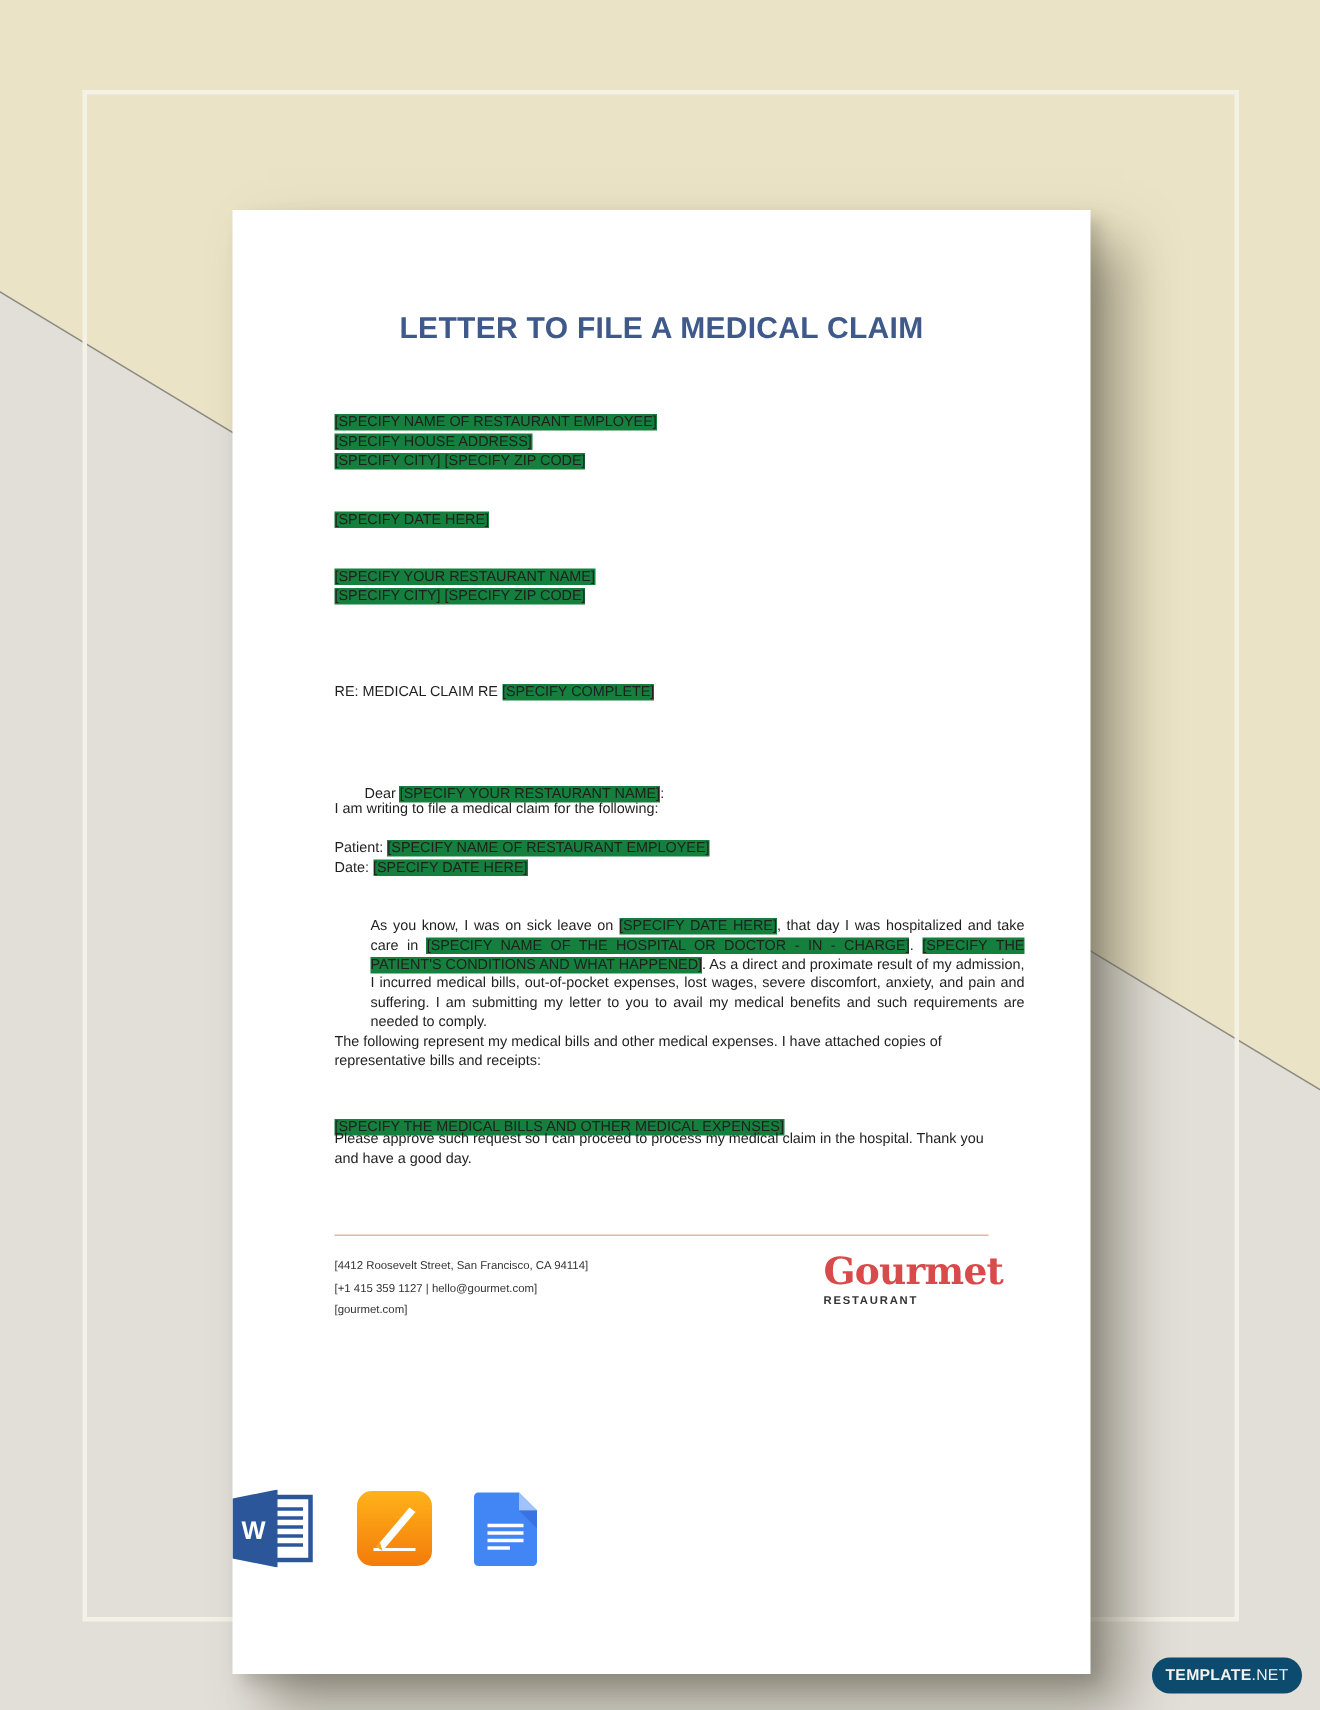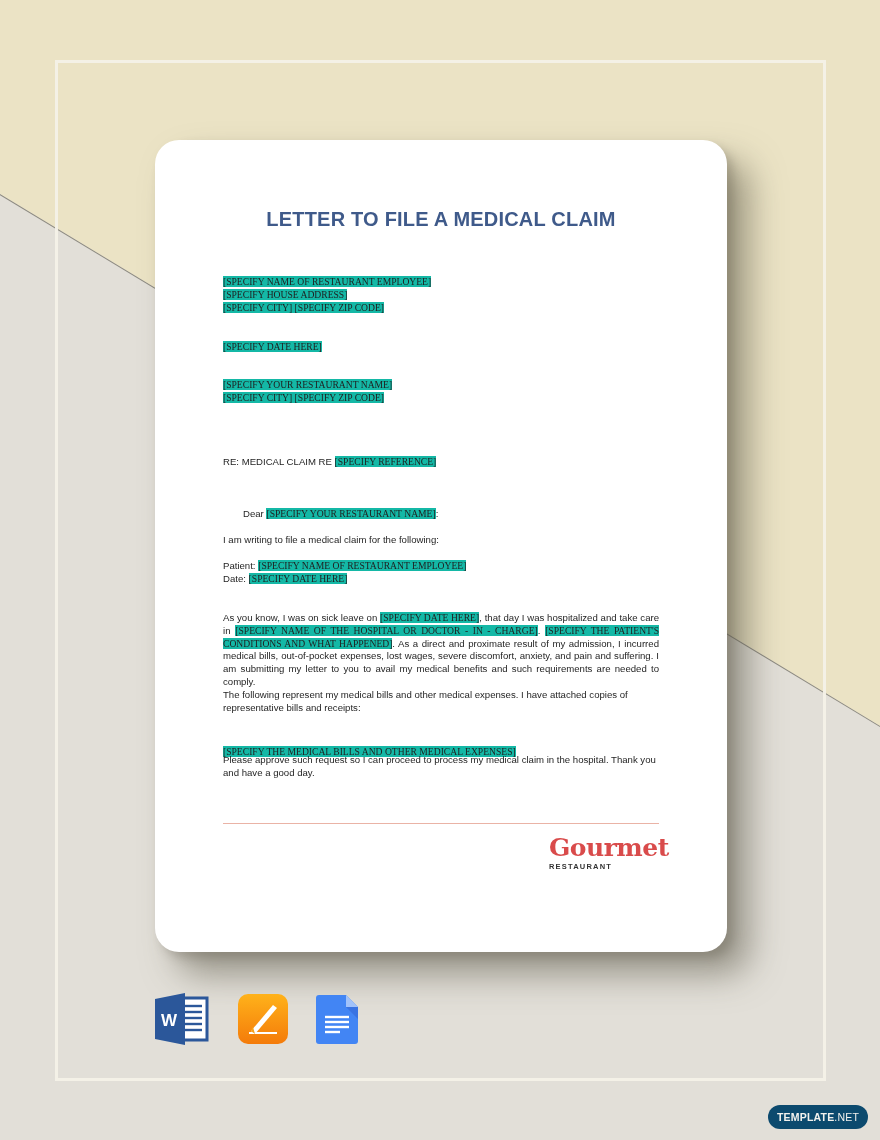--- a/index.html
+++ b/index.html
@@ -15,34 +15,33 @@
   }
   .bg-line {
     position: absolute; left: 0; top: 194px; width: 1030px; height: 1px;
     background: #8d8a80; transform-origin: 0 0; transform: rotate(31.15deg);
   }
   .frame {
     position: absolute; left: 55px; top: 60px; width: 765px; height: 1015px;
     border: 3px solid #f4f1e8; opacity: 0.95;
   }
   .page {
-    position: absolute; left: 155px; top: 140px; width: 572px; height: 812px;
+    position: absolute; left: 155px; top: 140px; width: 572px; height: 976px;
     background: #ffffff;
     box-shadow: 22px 22px 34px rgba(90, 85, 70, 0.55), 6px 6px 10px rgba(90,85,70,0.25);
     font-family: "Liberation Sans", sans-serif;
     color: #1f1f1f;
-    border-radius: 24px;
   }
   .title {
     position: absolute; left: 0; width: 572px; top: 68px; text-align: center;
     font-size: 20px; font-weight: bold; color: #3f5a8a; letter-spacing: 0.2px;
   }
   .block { position: absolute; left: 68px; width: 436px; font-size: 9.6px; line-height: 12.8px; }
-  .hl { background: #14b8a6; font-family: Liberation Serif, serif; }
-  .para { text-align: justify; }
+  .hl { background: #15803d; }
+  .para { text-align: justify; margin-left: 24px; }
   .line { white-space: nowrap; }
   .footer-rule {
     position: absolute; left: 68px; width: 436px; top: 683px; height: 1px; background: #eab3a6;
   }
   .footer-info {
     position: absolute; left: 68px; top: 697px; font-size: 7.6px; line-height: 14.5px; color: #333;
   }
   .logo { position: absolute; left: 394px; top: 695px; width: 110px; text-align: left; }
   .logo-main {
     font-family: "DejaVu Serif", serif; font-weight: bold; font-size: 25px; color: #d94b4b;
@@ -77,24 +76,24 @@
   <div class="block" style="top:201px;">
     <span class="hl">[SPECIFY DATE HERE]</span>
   </div>
 
   <div class="block" style="top:239px;">
     <div class="line"><span class="hl">[SPECIFY YOUR RESTAURANT NAME]</span></div>
     <div class="line"><span class="hl">[SPECIFY CITY] [SPECIFY ZIP CODE]</span></div>
   </div>
 
   <div class="block" style="top:316px;">
-    <span>RE: MEDICAL CLAIM RE </span><span class="hl">[SPECIFY REFERENCE]</span>
+    <span>RE: MEDICAL CLAIM RE </span><span class="hl">[SPECIFY COMPLETE]</span>
   </div>
 
-  <div class="block" style="top:368px;padding-left:20px;">
+  <div class="block" style="top:384px;padding-left:20px;">
     <span>Dear </span><span class="hl">[SPECIFY YOUR RESTAURANT NAME]</span><span>:</span>
   </div>
 
   <div class="block" style="top:394px;">I am writing to file a medical claim for the following:</div>
 
   <div class="block" style="top:420px;">
     <div class="line"><span>Patient: </span><span class="hl">[SPECIFY NAME OF RESTAURANT EMPLOYEE]</span></div>
     <div class="line"><span>Date: </span><span class="hl">[SPECIFY DATE HERE]</span></div>
   </div>
 
@@ -105,20 +104,25 @@
   <div class="block" style="top:549px;">The following represent my medical bills and other medical expenses. I have attached copies of representative bills and receipts:</div>
 
   <div class="block" style="top:588px;margin-top:18px;">
     <span class="hl">[SPECIFY THE MEDICAL BILLS AND OTHER MEDICAL EXPENSES]</span>
   </div>
 
   <div class="block" style="top:614px;">Please approve such request so I can proceed to process my medical claim in the hospital. Thank you and have a good day.</div>
 
   <div class="footer-rule"></div>
 
+  <div class="footer-info">
+    <div>[4412 Roosevelt Street, San Francisco, CA 94114]</div>
+    <div>[+1 415 359 1127 | hello@gourmet.com]</div>
+    <div>[gourmet.com]</div>
+  </div>
 
   <div class="logo">
     <div class="logo-main">Gourmet</div>
     <div class="logo-sub">RESTAURANT</div>
   </div>
 </div>
 
 <div class="app-icon" style="left:155px;">
   <svg width="54" height="52" viewBox="0 0 54 52">
     <rect x="18" y="5" width="34" height="42" fill="#ffffff" stroke="#2b579a" stroke-width="3"></rect>

